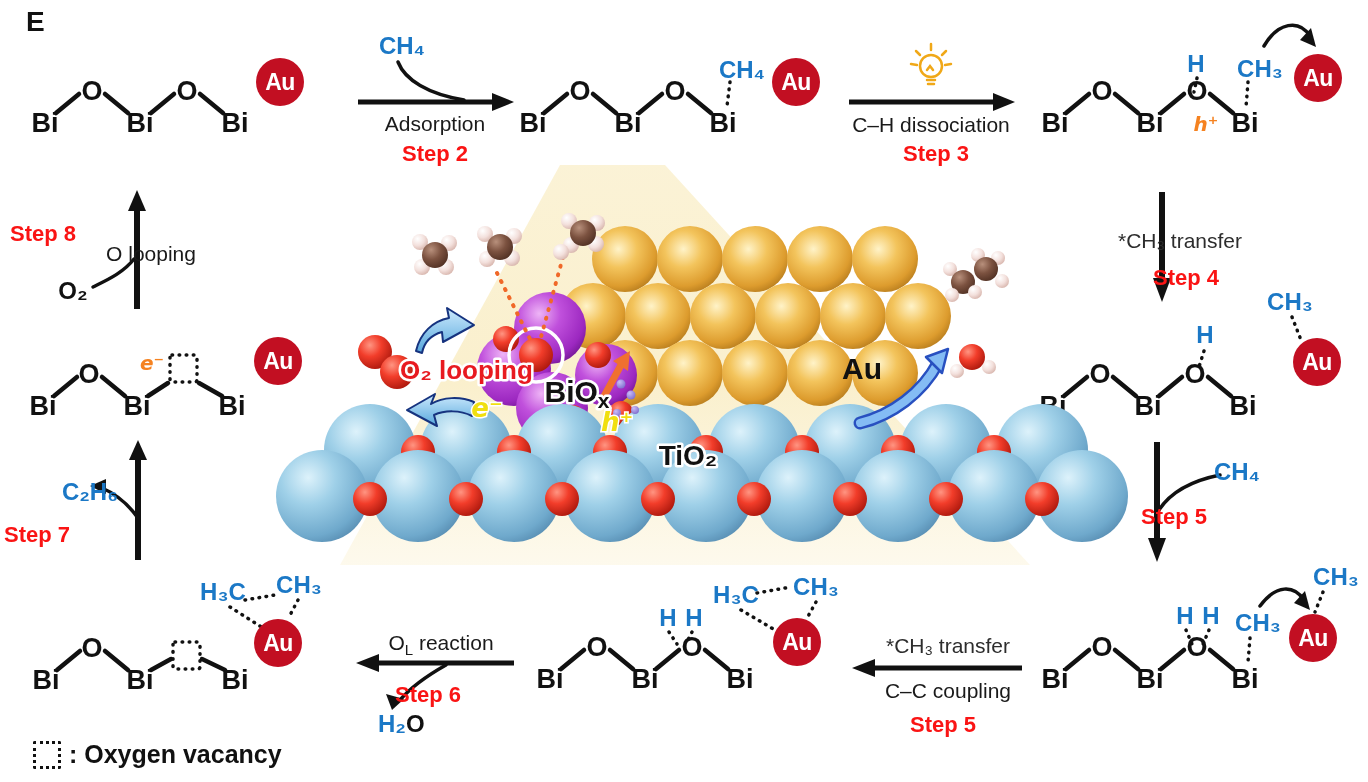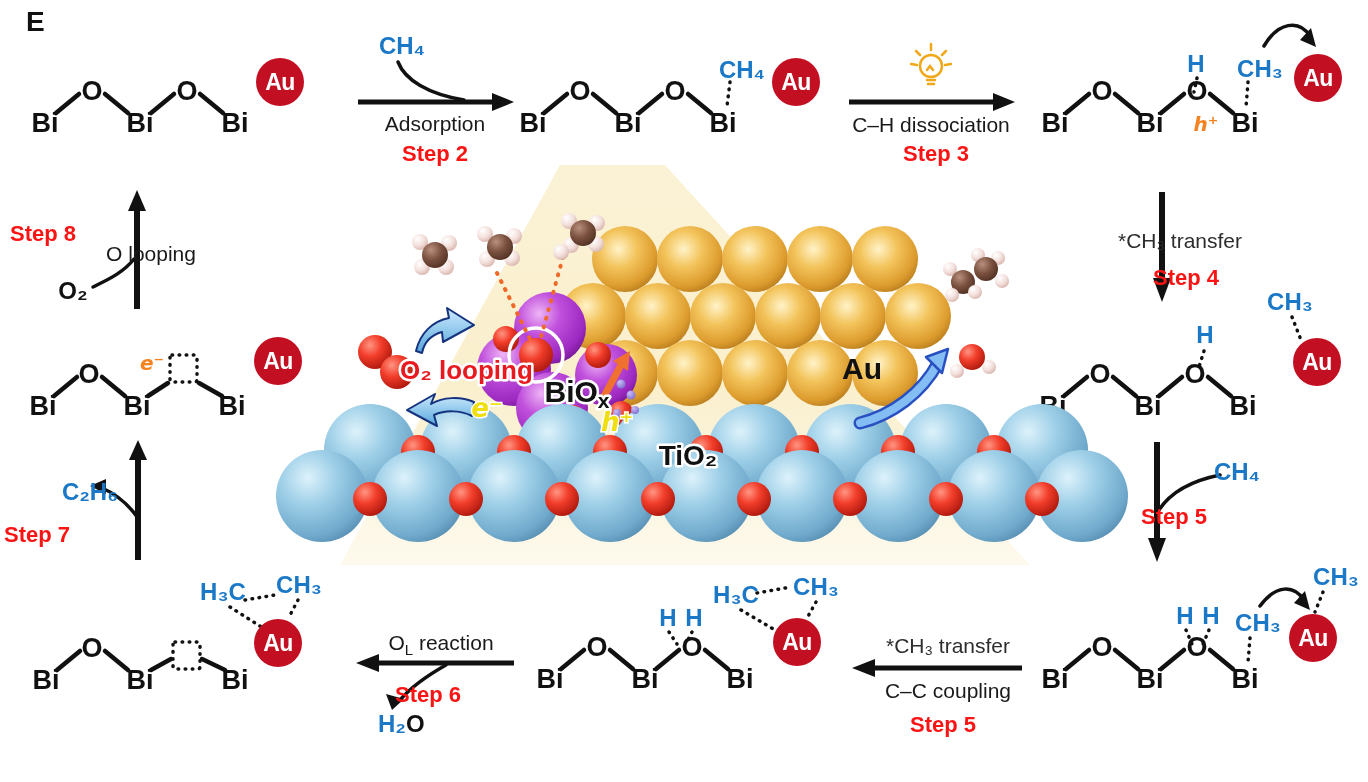--- a/index.html
+++ b/index.html
@@ -499,14 +499,18 @@
     </g>
 
     <text class="o2loop halo" x="70" y="214">O₂ looping</text>
     <text class="ylbl" x="157" y="252">e⁻</text>
     <text class="ylbl" x="287" y="266">h⁺</text>
     <text class="clbl halo" x="247" y="237"><tspan>BiO</tspan><tspan dy="6" font-size="21">x</tspan></text>
     <text class="clbl" x="532" y="214">Au</text>
     <text class="clbl-s halo" x="358" y="300">TiO₂</text>
   </svg>
 
+  <div class="legend">
+    <span class="sq"></span>
+    <span>: Oxygen vacancy</span>
+  </div>
 
 </div>
 
 </body></html>

